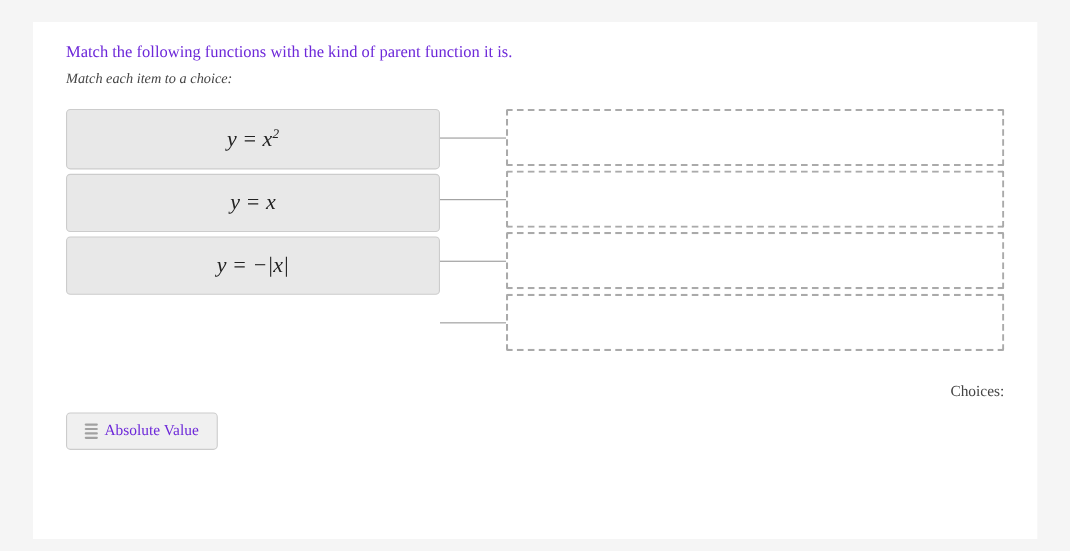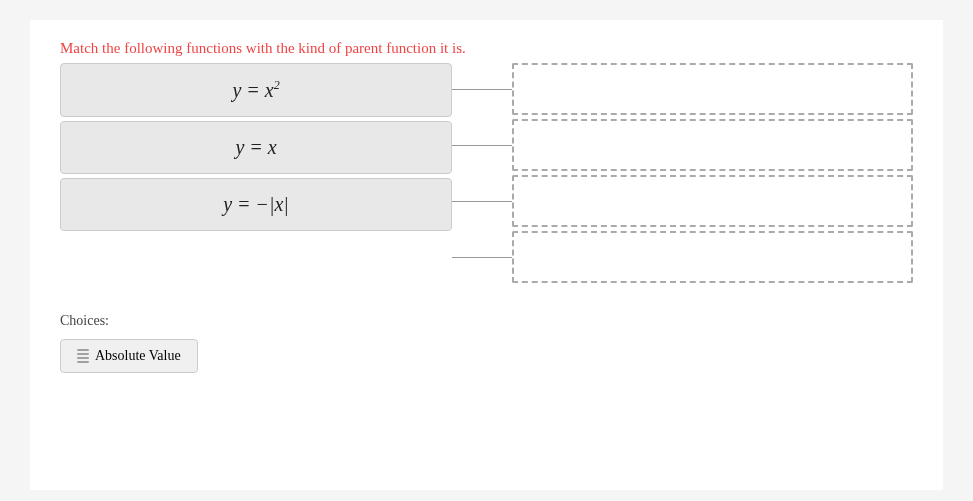--- a/index.html
+++ b/index.html
@@ -10,40 +10,40 @@
       width: 973px;
       min-height: 501px;
     }
     .page-container {
       background: #fff;
       padding: 20px 30px 30px 30px;
       min-height: 470px;
     }
     .instructions {
       font-size: 15px;
-      color: #ef4444;
+      color: #6d28d9;
       margin-bottom: 6px;
     }
     .sub-instructions {
       font-size: 13px;
       color: #444;
       font-style: italic;
       margin-bottom: 20px;
     }
     .match-area {
       display: flex;
       flex-direction: row;
       gap: 0;
       margin-bottom: 30px;
     }
     .functions-column {
       display: flex;
       flex-direction: column;
       gap: 4px;
-      width: 392px;
+      width: 340px;
     }
     .function-box {
       background: #e8e8e8;
       border: 1px solid #ccc;
       border-radius: 4px;
       padding: 14px 20px;
       text-align: center;
       font-size: 20px;
       color: #222;
       position: relative;
@@ -76,39 +76,40 @@
       flex: 1;
     }
     .answer-box {
       border: 2px dashed #aaa;
       border-radius: 2px;
       height: 52px;
       background: transparent;
     }
     .choices-section {
       margin-top: 10px;
+      text-align: right;
     }
     .choices-label {
       font-size: 14px;
       color: #444;
       margin-bottom: 10px;
     }
     .choices-row {
       display: flex;
       flex-direction: row;
       gap: 8px;
       flex-wrap: wrap;
     }
     .choice-chip {
       background: #f0f0f0;
       border: 1px solid #ccc;
       border-radius: 4px;
       padding: 8px 16px;
       font-size: 14px;
-      color: #000000;
+      color: #6d28d9;
       cursor: pointer;
       display: flex;
       align-items: center;
       gap: 6px;
     }
     .choice-chip .drag-icon {
       display: inline-flex;
       flex-direction: column;
       gap: 2px;
       opacity: 0.5;
@@ -127,20 +128,21 @@
     sup {
       font-size: 12px;
     }
   </style>
 </head>
 <body>
 
 <div class="page-container">
 
   <p class="instructions">Match the following functions with the kind of parent function it is.</p>
+  <p class="sub-instructions">Match each item to a choice:</p>
 
   <div class="match-area">
 
     <div class="functions-column">
       <div class="function-box">
         <span class="math">y = x<sup>2</sup></span>
       </div>
       <div class="function-box">
         <span class="math">y = x</span>
       </div>

